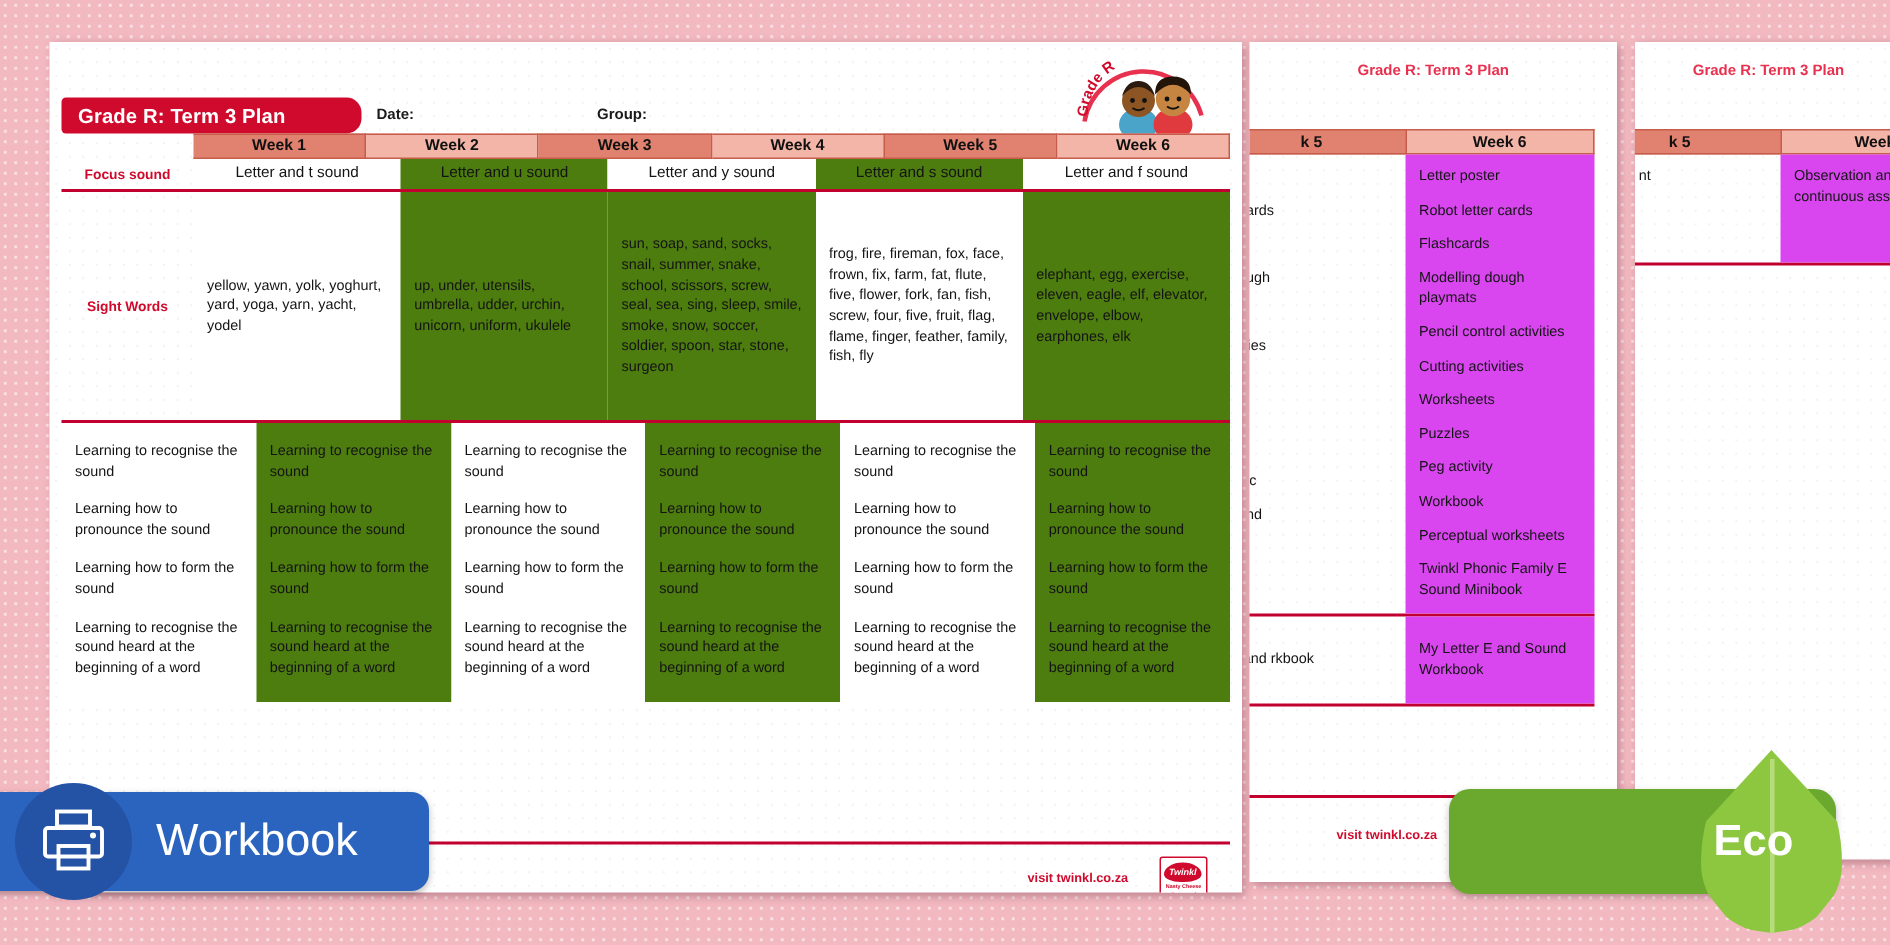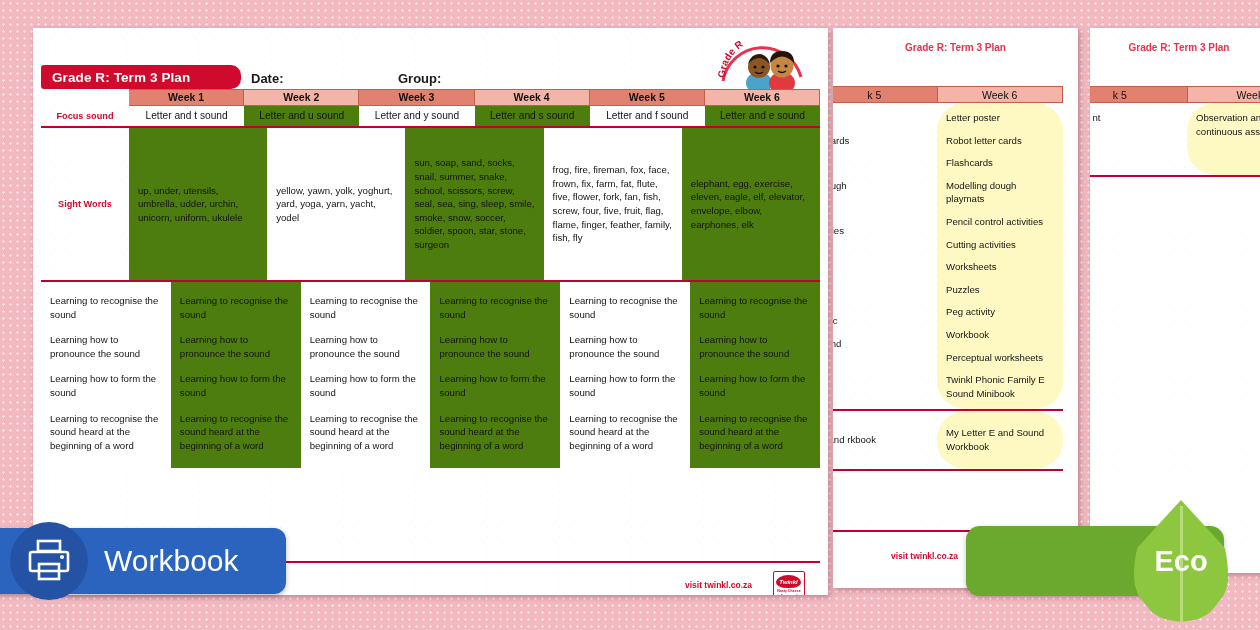--- a/index.html
+++ b/index.html
@@ -30,21 +30,21 @@
     background-size:9px 9px;pointer-events:none;
   }
 
   .title-bar{
     position:absolute;left:8px;top:37px;width:200px;height:24px;
     background:#cf0a2c;border-radius:3px 10px 10px 3px;
     color:#fff;font-weight:bold;font-size:13.5px;
     display:flex;align-items:center;padding-left:11px;box-sizing:border-box;
     letter-spacing:.1px;
   }
-  .meta{position:absolute;font-size:13px;color:#1a1a1a;font-weight:bold;}
+  .meta{position:absolute;font-size:10px;color:#1a1a1a;font-weight:bold;}
   #meta-date{left:218px;top:43px;}
   #meta-group{left:365px;top:43px;}
 
   
   .logo{position:absolute;right:18px;top:3px;width:95px;height:62px;}
 
   
   .tbl{position:absolute;left:8px;top:61px;width:779px;}
   .trow{display:flex;align-items:stretch;}
   .lbl{
@@ -112,32 +112,32 @@
   }
   .mini-title{
     position:absolute;left:0;right:0;text-align:center;top:14px;
     font-size:10px;font-weight:bold;color:#e8304f;
   }
   .mini-tbl{position:absolute;}
   #s2tbl{left:-22px;top:58px;width:252px;}
   .mini-hdr{display:flex;height:17px;}
   .mini-hdr div{
     flex:1 1 0;display:flex;align-items:center;justify-content:center;
-    font-weight:normal;font-size:10.5px;color:#111;
+    font-weight:bold;font-size:10.5px;color:#111;
     border:1px solid #c65c4c;border-left:none;box-sizing:border-box;
   }
   .mini-hdr div:first-child{border-left:1px solid #c65c4c;}
   .mini-hdr .shA{background:#e0826f;}
   .mini-hdr .shB{background:#f3b5a7;}
   .mini-body{display:flex;}
   .mini-body .mc{
     flex:1 1 0;box-sizing:border-box;padding:8px 9px;
     font-size:9.6px;line-height:1.42;color:#141414;
   }
-  .mini-body .mc.colB{background:#fef9c3;border-radius:28px;}
+  .mini-body .mc.colB{background:#d946ef;}
   .mini-body .mc p{margin:0 0 9px 0;}
   .mini-body .mc p:last-child{margin-bottom:0;}
   .mini-div{height:2px;background:#c2002f;}
 
   #s3tbl{left:-38px;top:58px;width:270px;}
   #sheet3{left:1090px;top:28px;width:178px;height:545px;}
 
   
   .printable-badge{
     position:absolute;left:-14px;top:528px;width:300px;height:66px;
@@ -163,21 +163,21 @@
     position:absolute;left:168px;top:-26px;width:94px;height:122px;
     background:#8dc63f;
     border-radius:50% 50% 50% 50%/62% 62% 38% 38%;
     clip-path:polygon(50% 0%,100% 42%,100% 74%,76% 97%,50% 100%,24% 97%,0% 74%,0% 42%);
   }
   .eco-leaf .vein{
     position:absolute;left:50%;top:6px;bottom:-8px;width:3px;margin-left:-1.5px;
     background:#b7dc7a;
   }
   .eco-word{
-    position:absolute;left:168px;top:0;width:94px;height:70px;
+    position:absolute;left:156px;top:0;width:94px;height:70px;
     display:flex;align-items:center;justify-content:center;
     color:#fff;font-size:29px;font-weight:bold;
   }
 </style>
 </head>
 <body>
 
 <div id="backdrop"></div>
 
 <div class="sheet" id="sheet1">
@@ -223,28 +223,27 @@
       <div class="cell shB">Week 6</div>
     </div>
 
     <div class="trow focus-row">
       <div class="lbl">Focus sound</div>
       <div class="cell colA">Letter and t sound</div>
       <div class="cell colB">Letter and u sound</div>
       <div class="cell colA">Letter and y sound</div>
       <div class="cell colB">Letter and s sound</div>
       <div class="cell colA">Letter and f sound</div>
-      <div class="cell colB">Letter and e sound</div>
     </div>
     <div class="divider full"></div>
 
     <div class="trow sw-row">
       <div class="lbl">Sight Words</div>
+      <div class="cell colA">yellow, yawn, yolk, yoghurt, yard, yoga, yarn, yacht, yodel</div>
       <div class="cell colB">up, under, utensils, umbrella, udder, urchin, unicorn, uniform, ukulele</div>
-      <div class="cell colA">yellow, yawn, yolk, yoghurt, yard, yoga, yarn, yacht, yodel</div>
       <div class="cell colB">sun, soap, sand, socks, snail, summer, snake, school, scissors, screw, seal, sea, sing, sleep, smile, smoke, snow, soccer, soldier, spoon, star, stone, surgeon</div>
       <div class="cell colA">frog, fire, fireman, fox, face, frown, fix, farm, fat, flute, five, flower, fork, fan, fish, screw, four, five, fruit, flag, flame, finger, feather, family, fish, fly</div>
       <div class="cell colB">elephant, egg, exercise, eleven, eagle, elf, elevator, envelope, elbow, earphones, elk</div>
     </div>
     <div class="divider full"></div>
 
     <div class="trow kla-row">
       <div class="cell colA">
         <p>Learning to recognise the sound</p>
         <p>Learning how to pronounce the sound</p>

